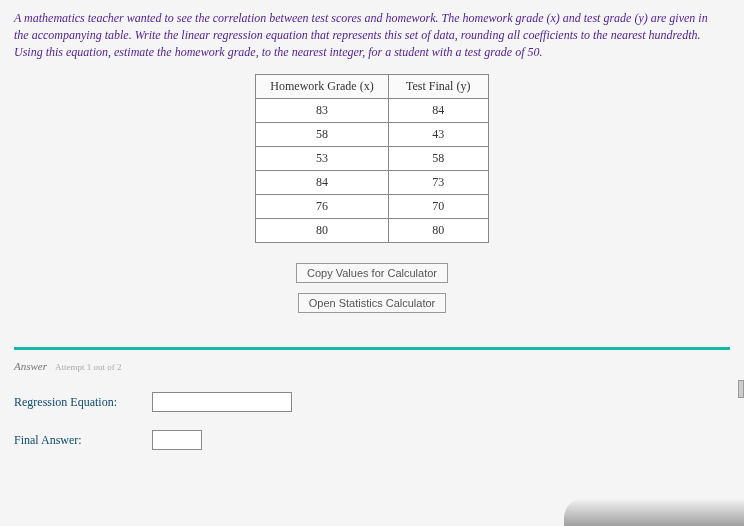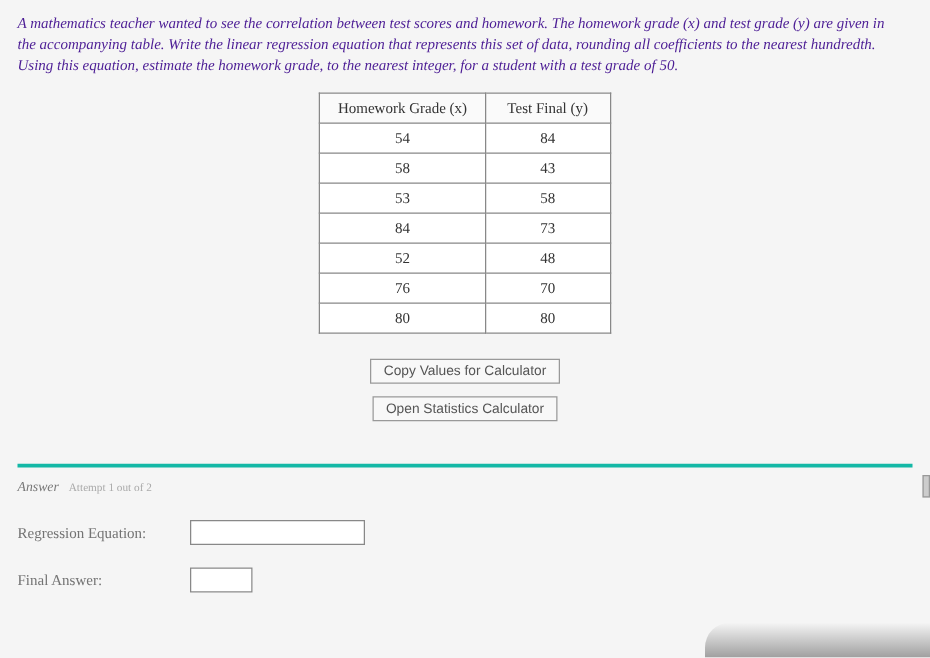--- a/index.html
+++ b/index.html
@@ -67,21 +67,21 @@
       color: #aaa;
       margin-left: 4px;
     }
     .row {
       display: flex;
       align-items: center;
       margin-top: 18px;
     }
     .row-label {
       font-size: 12px;
-      color: #737373;
+      color: #0c4a6e;
       margin-right: 8px;
       min-width: 130px;
     }
     .text-input {
       border: 1px solid #888;
       height: 20px;
       width: 140px;
       font-size: 12px;
       padding: 0 4px;
       background: #fff;
@@ -123,38 +123,34 @@
 
 <table class="data-table">
   <thead>
     <tr>
       <th>Homework Grade (x)</th>
       <th>Test Final (y)</th>
     </tr>
   </thead>
   <tbody>
     <tr>
-        <td>54</td>
+        <td>83</td>
         <td>84</td>
       </tr>
     <tr>
         <td>58</td>
         <td>43</td>
       </tr>
     <tr>
         <td>53</td>
         <td>58</td>
       </tr>
     <tr>
         <td>84</td>
         <td>73</td>
-      </tr>
-    <tr>
-        <td>52</td>
-        <td>48</td>
       </tr>
     <tr>
         <td>76</td>
         <td>70</td>
       </tr>
     <tr>
         <td>80</td>
         <td>80</td>
       </tr>
   </tbody>

